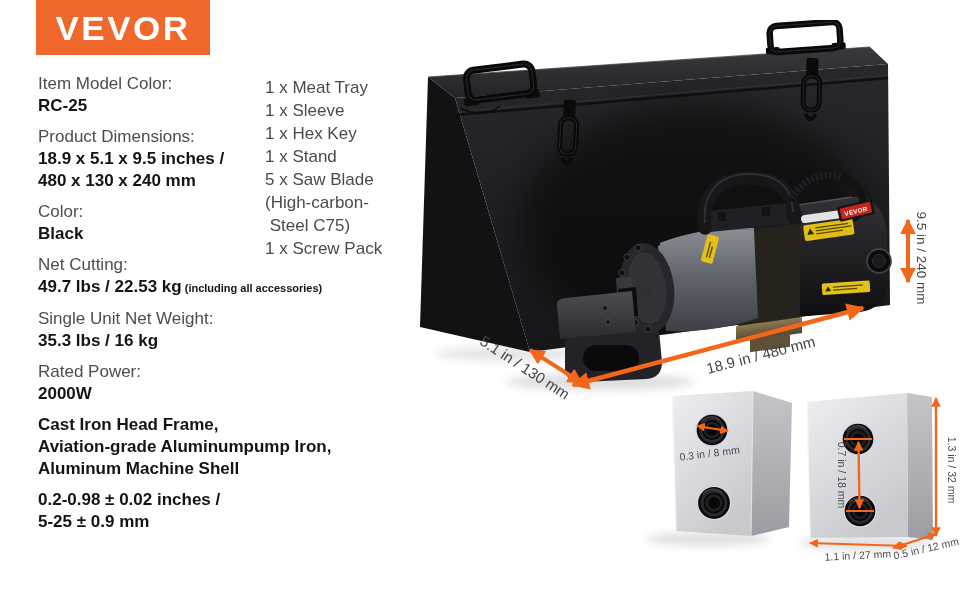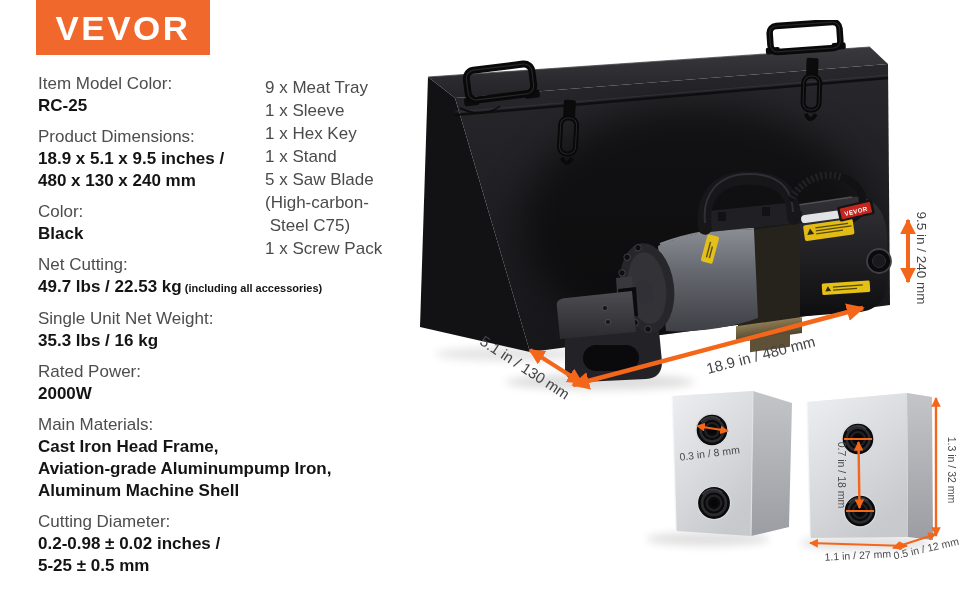--- a/index.html
+++ b/index.html
@@ -57,34 +57,32 @@
       </div>
       <div class="spec-group">
         <div class="spec-label">Single Unit Net Weight:</div>
         <div class="spec-value">35.3 lbs / 16 kg</div>
       </div>
       <div class="spec-group">
         <div class="spec-label">Rated Power:</div>
         <div class="spec-value">2000W</div>
       </div>
       <div class="spec-group">
-        <div class="spec-label">Main Materials:</div>
         <div class="spec-value">Cast Iron Head Frame,</div>
         <div class="spec-value">Aviation-grade Aluminumpump Iron,</div>
         <div class="spec-value">Aluminum Machine Shell</div>
       </div>
       <div class="spec-group">
-        <div class="spec-label">Cutting Diameter:</div>
         <div class="spec-value">0.2-0.98 ± 0.02 inches /</div>
-        <div class="spec-value">5-25 ± 0.5 mm</div>
+        <div class="spec-value">5-25 ± 0.9 mm</div>
       </div>
     </div>
 
   <div class="package">
-      <div class="pkg-line">9 x Meat Tray</div>
+      <div class="pkg-line">1 x Meat Tray</div>
       <div class="pkg-line">1 x Sleeve</div>
       <div class="pkg-line">1 x Hex Key</div>
       <div class="pkg-line">1 x Stand</div>
       <div class="pkg-line">5 x Saw Blade</div>
       <div class="pkg-line">(High-carbon-</div>
       <div class="pkg-line"> Steel C75)</div>
       <div class="pkg-line">1 x Screw Pack</div>
     </div>
 
   <div class="photo">

